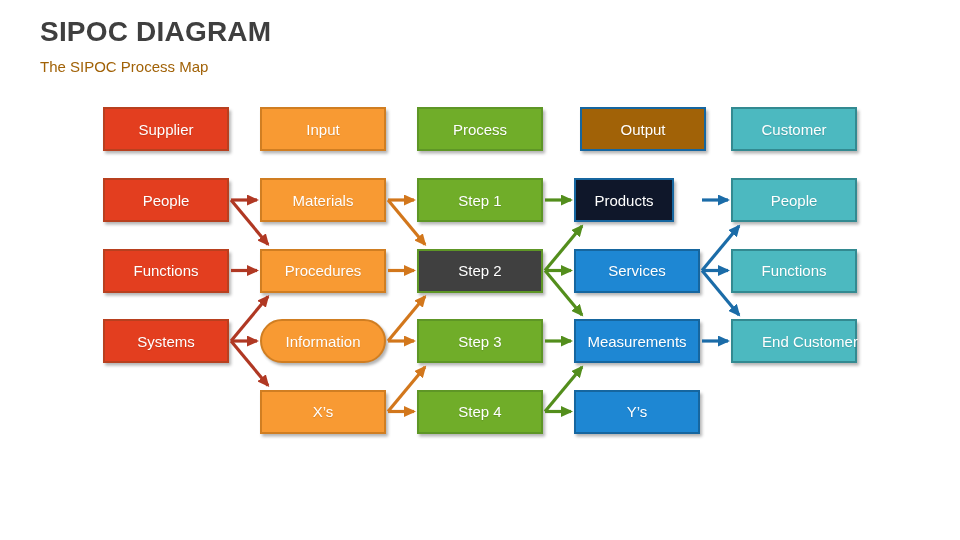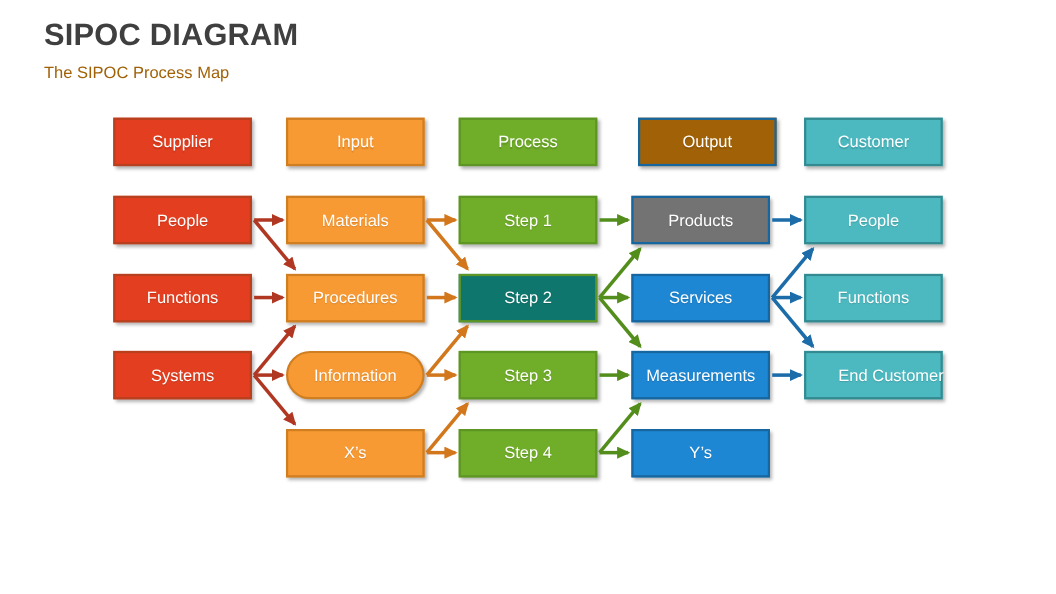--- a/index.html
+++ b/index.html
@@ -60,33 +60,33 @@
         </div>
         <div class="box" style="left: 260px; top: 389.5px; width: 126px; height: 44px; background: rgb(248, 154, 51); border-color: rgb(208, 126, 34);">
           <span class="label">X’s</span>
         </div>
         <div class="box" style="left: 417px; top: 107px; width: 126px; height: 44px; background: rgb(112, 173, 41); border-color: rgb(94, 150, 38);">
           <span class="label">Process</span>
         </div>
         <div class="box" style="left: 417px; top: 178px; width: 126px; height: 44px; background: rgb(112, 173, 41); border-color: rgb(94, 150, 38);">
           <span class="label">Step 1</span>
         </div>
-        <div class="box" style="left: 417px; top: 248.5px; width: 126px; height: 44px; background: #0f766e; border-color: rgb(94, 150, 38);">
+        <div class="box" style="left: 417px; top: 248.5px; width: 126px; height: 44px; background: #404040; border-color: rgb(94, 150, 38);">
           <span class="label">Step 2</span>
         </div>
         <div class="box" style="left: 417px; top: 319px; width: 126px; height: 44px; background: rgb(112, 173, 41); border-color: rgb(94, 150, 38);">
           <span class="label">Step 3</span>
         </div>
         <div class="box" style="left: 417px; top: 389.5px; width: 126px; height: 44px; background: rgb(112, 173, 41); border-color: rgb(94, 150, 38);">
           <span class="label">Step 4</span>
         </div>
         <div class="box" style="left: 580px; top: 107px; width: 126px; height: 44px; background: #a16207; border-color: rgb(22, 102, 159);">
           <span class="label">Output</span>
         </div>
-        <div class="box" style="left: 574px; top: 178px; width: 126px; height: 44px; background: #737373; border-color: rgb(22, 102, 159);">
+        <div class="box" style="left: 574px; top: 178px; width: 100px; height: 44px; background: #0f172a; border-color: rgb(22, 102, 159);">
           <span class="label">Products</span>
         </div>
         <div class="box" style="left: 574px; top: 248.5px; width: 126px; height: 44px; background: rgb(30, 135, 211); border-color: rgb(22, 102, 159);">
           <span class="label">Services</span>
         </div>
         <div class="box" style="left: 574px; top: 319px; width: 126px; height: 44px; background: rgb(30, 135, 211); border-color: rgb(22, 102, 159);">
           <span class="label">Measurements</span>
         </div>
         <div class="box" style="left: 574px; top: 389.5px; width: 126px; height: 44px; background: rgb(30, 135, 211); border-color: rgb(22, 102, 159);">
           <span class="label">Y’s</span>

